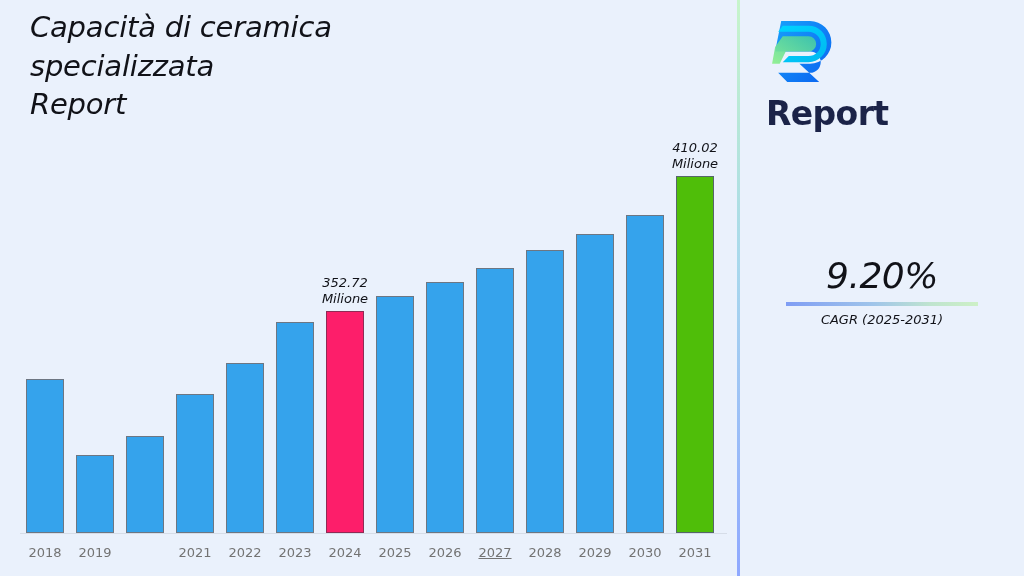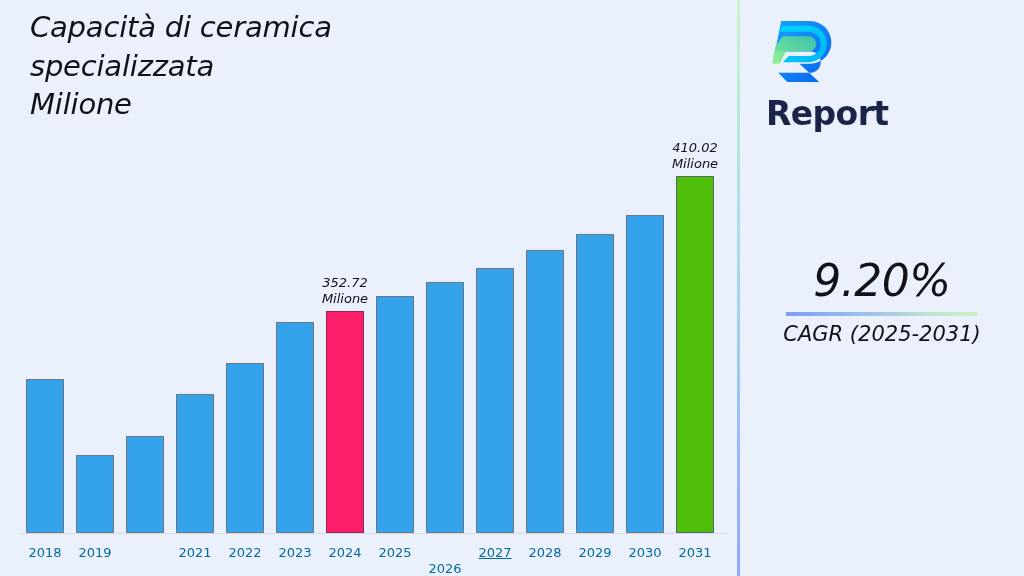--- a/index.html
+++ b/index.html
@@ -39,21 +39,21 @@
   .bar.green{background:#4fbe09;border-color:#55666b;}
 
   .bar-label{
     position:absolute;left:-17px;width:84px;text-align:center;
     font-style:italic;font-size:13px;line-height:1.25;
     color:#111218;white-space:pre-line;
   }
 
   .tick{
     position:absolute;top:545px;width:50px;text-align:center;
-    font-size:13px;color:#0369a1;
+    font-size:13px;color:#737373;
   }
 
   
   #divider{
     position:absolute;left:737px;top:0;width:3px;height:576px;
     background:linear-gradient(to bottom,#c7f5cb 0%,#b6e7d8 22%,#a9d9ec 45%,#9dc2f6 70%,#8fa8ff 100%);
   }
 
   
   #brand-panel{position:absolute;left:740px;top:0;width:284px;height:576px;}
@@ -65,40 +65,40 @@
   #logo-mark{width:76px;height:76px;flex:none;}
   #logo-text{
     font-weight:700;font-size:33px;line-height:0.98;
     color:#1b2348;letter-spacing:-0.6px;
   }
 
   #cagr-block{
     position:absolute;left:0;top:255px;width:284px;text-align:center;
   }
   #cagr-value{
-    font-style:italic;font-weight:400;font-size:44px;
+    font-style:italic;font-weight:400;font-size:36px;
     color:#111218;letter-spacing:-0.5px;
   }
   #cagr-rule{
     width:192px;height:4px;margin:6px auto 6px auto;
     background:linear-gradient(to right,#7f9df4 0%,#9fc4ea 45%,#bfe4cf 75%,#cdf0c6 100%);
   }
   #cagr-caption{
-    font-style:italic;font-size:21px;color:#111218;
+    font-style:italic;font-size:13px;color:#111218;
   }
 </style>
 </head>
 <body>
 
 <div id="page">
 
   <div id="chart-panel">
 
     <div id="chart-title">Capacità di ceramica specializzata
-Milione</div>
+Report</div>
 
     <div id="plot">
       <div id="bars">
           <div class="bar-slot" style="left: 20px;">
             <div class="bar blue" title="2018: 184 Milione" style="height: 154px;"></div>
           </div>
           <div class="bar-slot" style="left: 70px;">
             <div class="bar blue" title="2019: 142.5 Milione" style="height: 78px;"></div>
           </div>
           <div class="bar-slot" style="left: 120px;">
@@ -147,21 +147,21 @@
     <div id="axis-line"></div>
     <div id="ticks">
         <div class="tick" style="left: 20px;">2018</div>
         <div class="tick" style="left: 70px;">2019</div>
         <div class="tick" style="left: 120px; margin-top: 32px;">2020</div>
         <div class="tick" style="left: 170px;">2021</div>
         <div class="tick" style="left: 220px;">2022</div>
         <div class="tick" style="left: 270px;">2023</div>
         <div class="tick" style="left: 320px;">2024</div>
         <div class="tick" style="left: 370px;">2025</div>
-        <div class="tick" style="left: 420px; margin-top: 16px;">2026</div>
+        <div class="tick" style="left: 420px;">2026</div>
         <div class="tick" style="left: 470px; text-decoration: underline;">2027</div>
         <div class="tick" style="left: 520px;">2028</div>
         <div class="tick" style="left: 570px;">2029</div>
         <div class="tick" style="left: 620px;">2030</div>
         <div class="tick" style="left: 670px;">2031</div>
       </div>
   </div>
 
   <div id="divider"></div>
 

